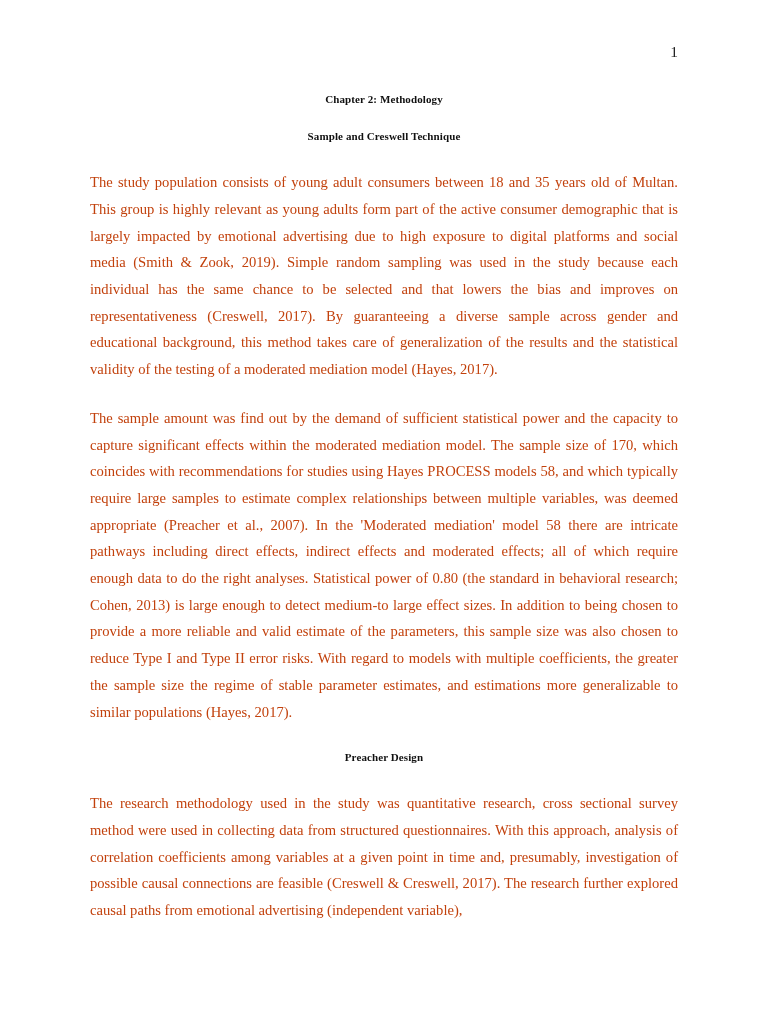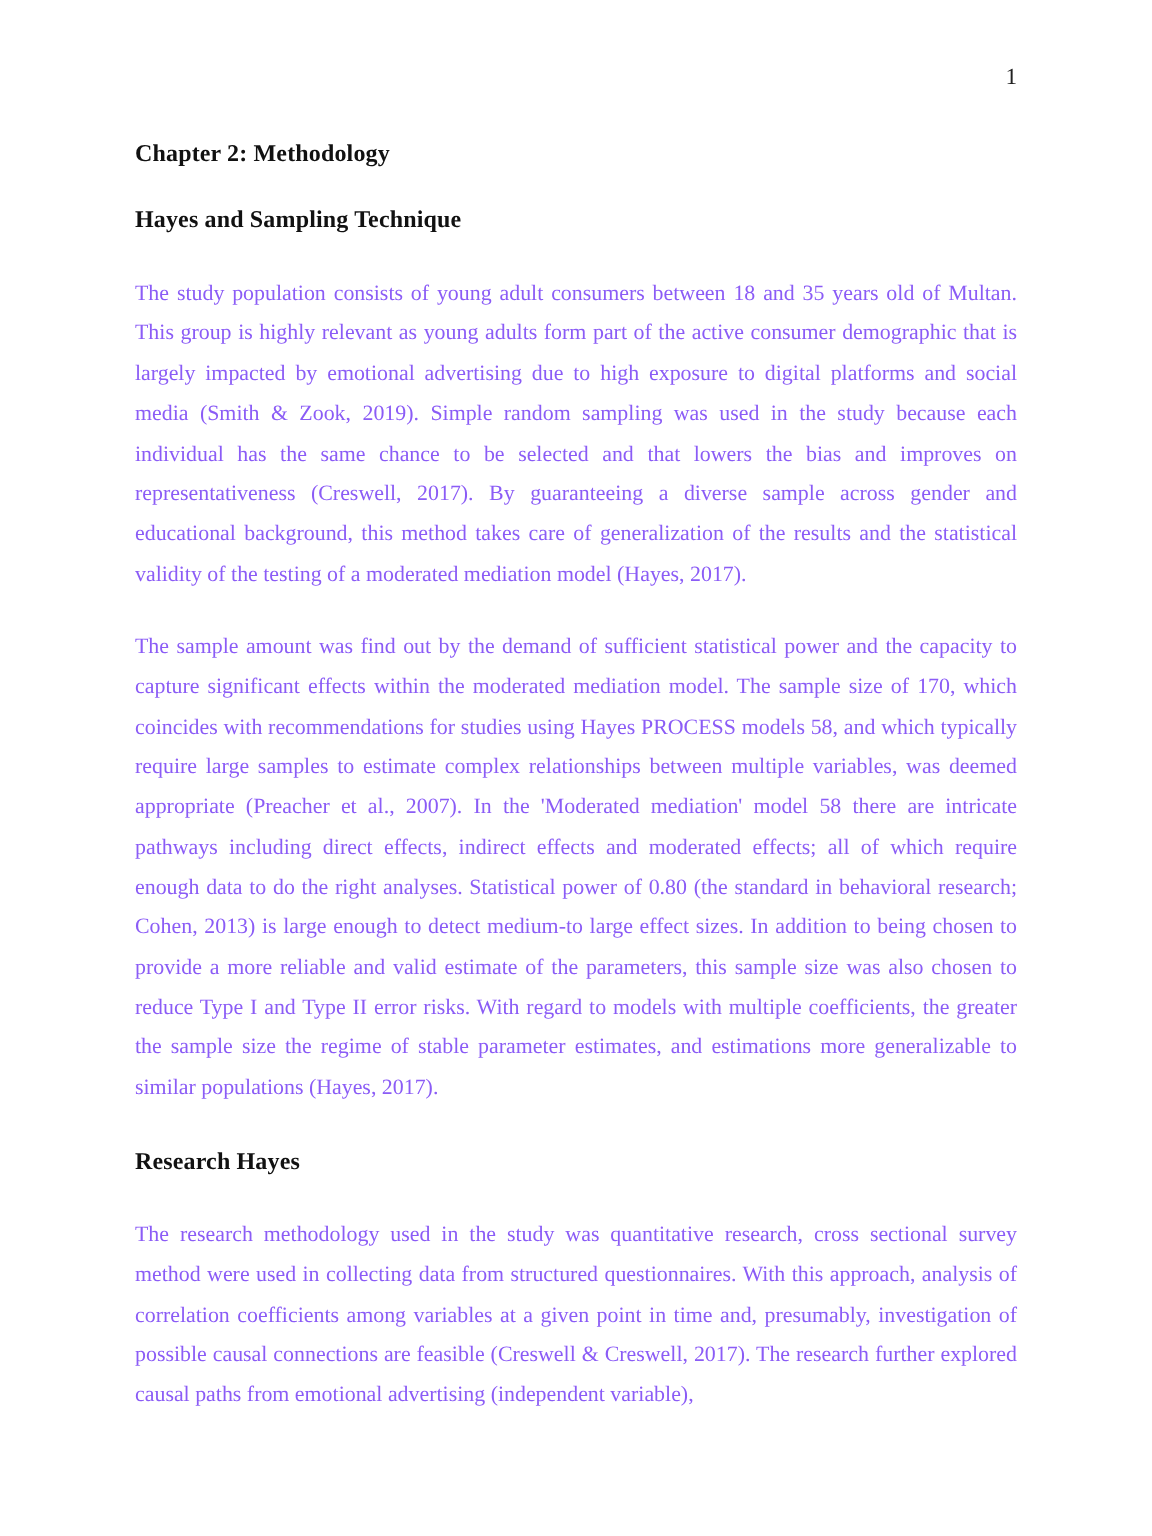--- a/index.html
+++ b/index.html
@@ -34,47 +34,48 @@
   }
 
   .content {
     position: absolute;
     left: 90px;
     top: 92px;
     width: 588px;
   }
 
   .heading {
-    font-size: 16px;
+    font-size: 11px;
     font-weight: bold;
     color: #111111;
     line-height: 1.35;
     margin: 0;
     letter-spacing: 0.1px;
+    text-align: center;
   }
 
   .heading-chapter {
     margin-top: 0;
     margin-bottom: 22.5px;
   }
 
   .heading-section {
     margin-top: 0;
     margin-bottom: 25px;
   }
 
   .heading-section-mid {
     margin-top: 25px;
     margin-bottom: 25px;
   }
 
   .para {
     font-size: 14.6px;
     line-height: 26.7px;
-    color: #8b5cf6;
+    color: #c2410c;
     text-align: justify;
     text-justify: inter-word;
     margin: 0 0 22px 0;
     hyphens: none;
     font-family: Liberation Serif, serif;
   }
 
   .para:last-child {
     margin-bottom: 16px;
   }
@@ -83,25 +84,25 @@
 <body>
 
 <div class="page">
 
   <div class="page-number">1</div>
 
   <div class="content">
 
     <p class="heading heading-chapter">Chapter 2: Methodology</p>
 
-    <p class="heading heading-section">Hayes and Sampling Technique</p>
+    <p class="heading heading-section">Sample and Creswell Technique</p>
 
     <p class="para">The study population consists of young adult consumers between 18 and 35 years old of Multan. This group is highly relevant as young adults form part of the active consumer demographic that is largely impacted by emotional advertising due to high exposure to digital platforms and social media (Smith &amp; Zook, 2019). Simple random sampling was used in the study because each individual has the same chance to be selected and that lowers the bias and improves on representativeness (Creswell, 2017). By guaranteeing a diverse sample across gender and educational background, this method takes care of generalization of the results and the statistical validity of the testing of a moderated mediation model (Hayes, 2017).</p>
 
     <p class="para">The sample amount was find out by the demand of sufficient statistical power and the capacity to capture significant effects within the moderated mediation model. The sample size of 170, which coincides with recommendations for studies using Hayes PROCESS models 58, and which typically require large samples to estimate complex relationships between multiple variables, was deemed appropriate (Preacher et al., 2007). In the 'Moderated mediation' model 58 there are intricate pathways including direct effects, indirect effects and moderated effects; all of which require enough data to do the right analyses. Statistical power of 0.80 (the standard in behavioral research; Cohen, 2013) is large enough to detect medium-to large effect sizes. In addition to being chosen to provide a more reliable and valid estimate of the parameters, this sample size was also chosen to reduce Type I and Type II error risks. With regard to models with multiple coefficients, the greater the sample size the regime of stable parameter estimates, and estimations more generalizable to similar populations (Hayes, 2017).</p>
 
-    <p class="heading heading-section-mid">Research Hayes</p>
+    <p class="heading heading-section-mid">Preacher Design</p>
 
     <p class="para">The research methodology used in the study was quantitative research, cross sectional survey method were used in collecting data from structured questionnaires. With this approach, analysis of correlation coefficients among variables at a given point in time and, presumably, investigation of possible causal connections are feasible (Creswell &amp; Creswell, 2017). The research further explored causal paths from emotional advertising (independent variable),</p>
 
   </div>
 
 </div>
 
 </body></html>

